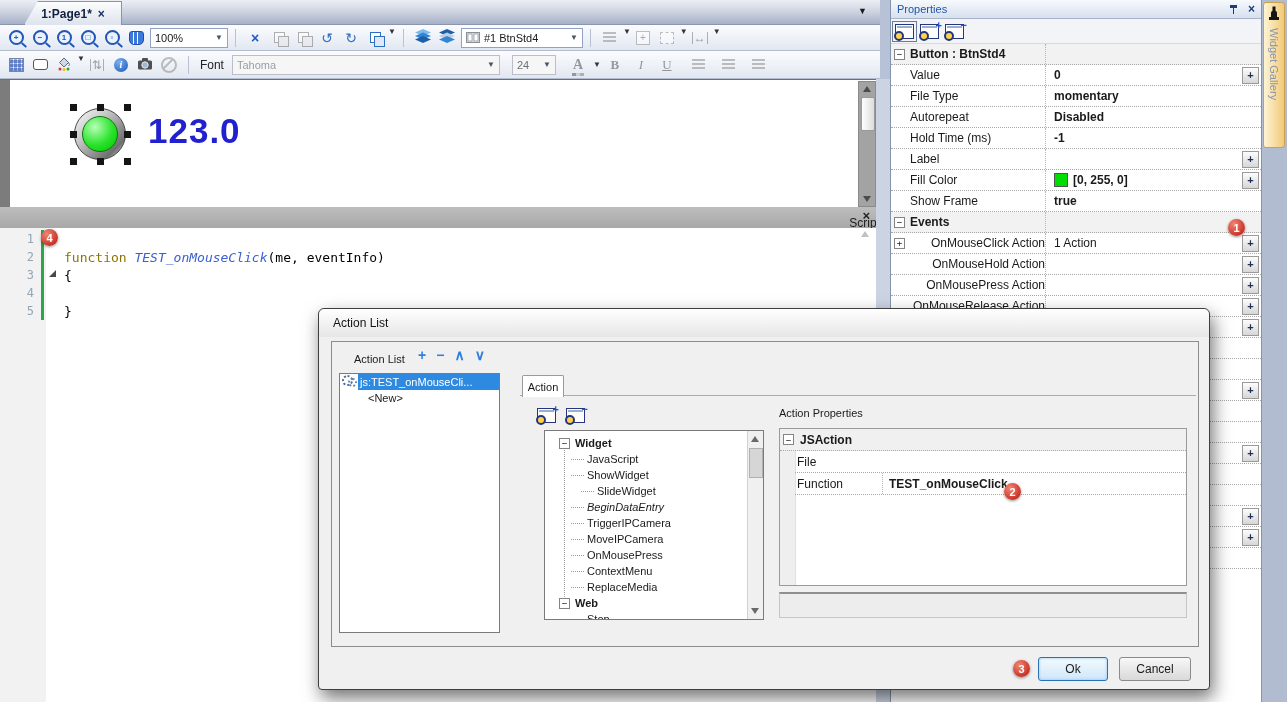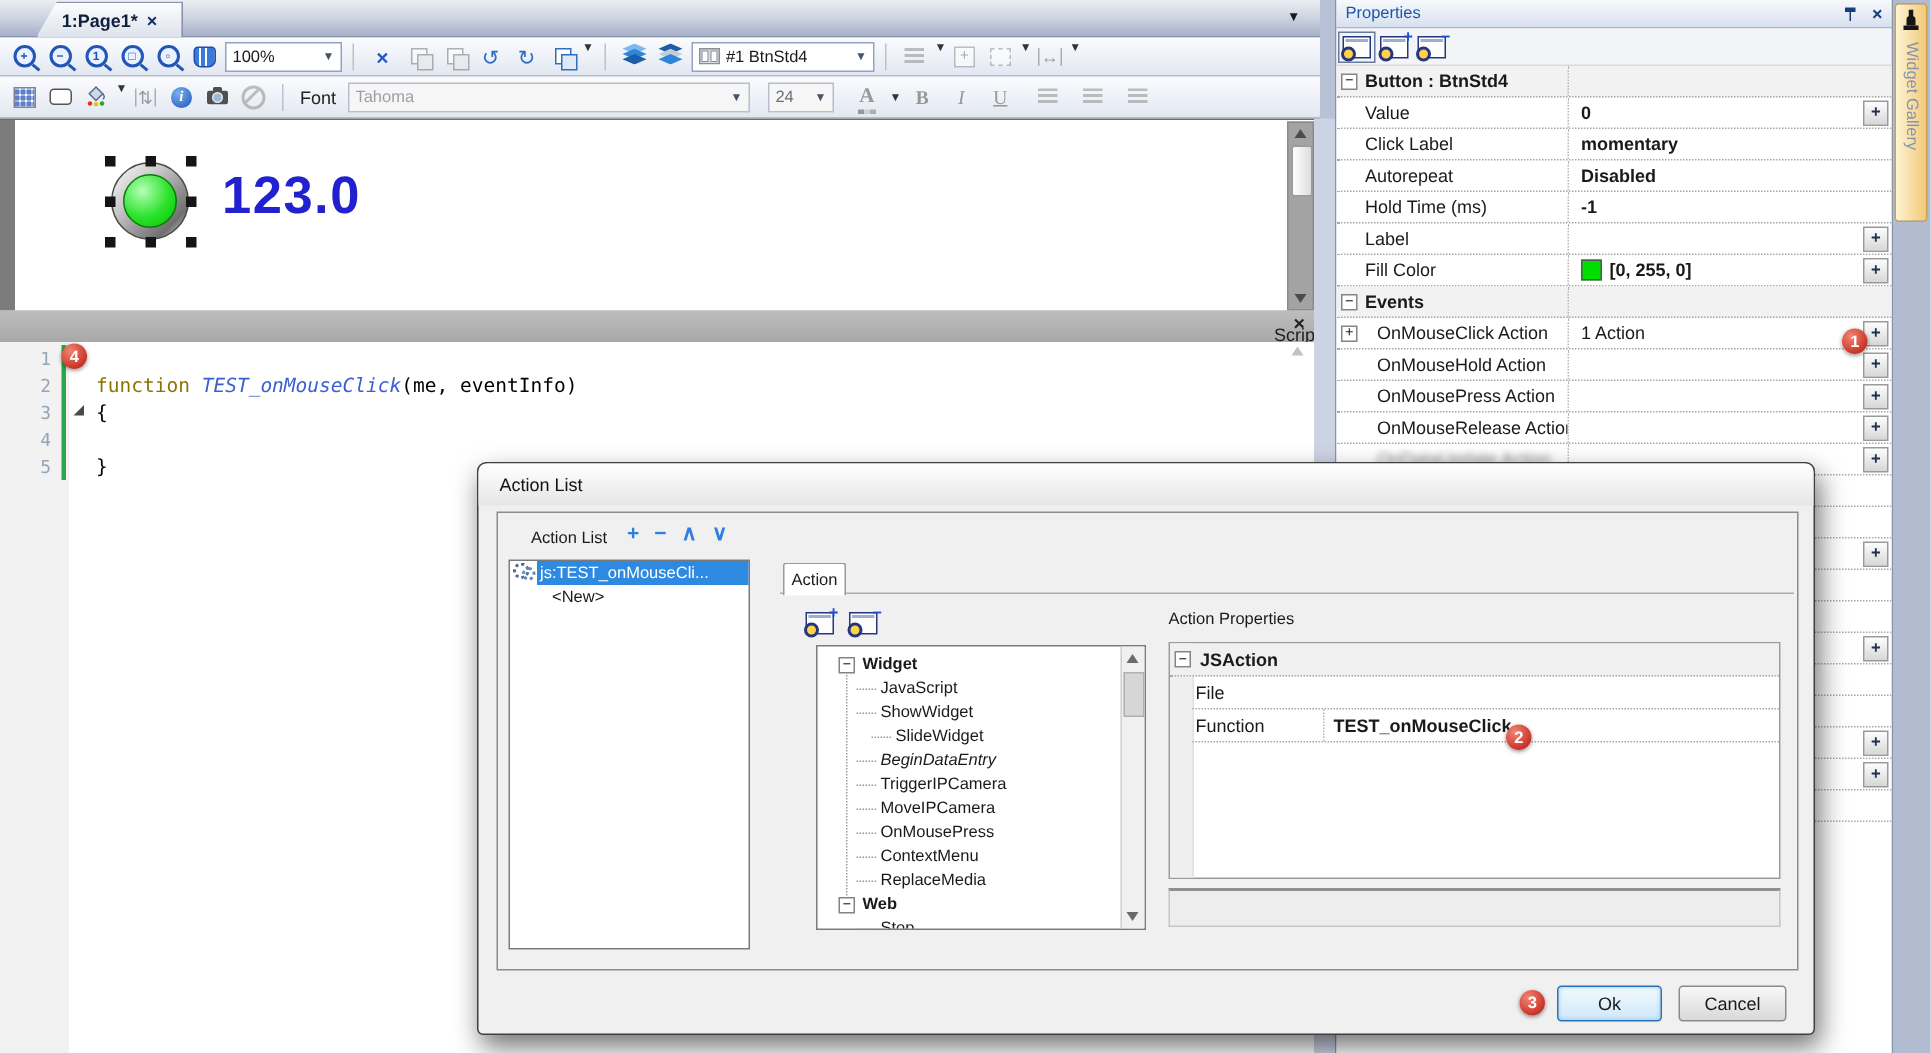--- a/index.html
+++ b/index.html
@@ -142,21 +142,21 @@
   .pgrid{position:absolute;left:0;top:44px;width:100%;bottom:0;background:#fff;overflow:hidden;}
   .prow{display:flex;align-items:center;height:21px;border-bottom:1px dotted #a8a8a8;
     box-sizing:border-box;font-size:12px;}
   .prow.group{background:#f2f2f2;font-weight:bold;}
   .pm{width:9px;height:9px;border:1px solid #848484;background:#fff;flex:none;
     display:flex;align-items:center;justify-content:center;
     font:9px "DejaVu Sans Mono",monospace;color:#222;line-height:0;margin-left:3px;}
   .pgut{width:17px;flex:none;display:flex;align-items:center;}
   .plab{width:137px;flex:none;padding-left:2px;box-sizing:border-box;display:flex;align-items:center;gap:4px;
     overflow:hidden;white-space:nowrap;}
-  .plab.ind{padding-left:10px;}
+  .plab.ind{padding-left:10px;justify-content:flex-end;}
   .pval{flex:1;border-left:1px dotted #b5b5b5;height:100%;display:flex;align-items:center;
     padding-left:8px;gap:5px;overflow:hidden;white-space:nowrap;}
   .pval.b{font-weight:bold;}
   .swatch{width:12px;height:12px;border:1px solid #555;flex:none;}
   .plus{width:17px;height:17px;flex:none;margin-right:2px;
     background:linear-gradient(180deg,#fdfdfd,#d7d7d7);border:1px solid #9a9a9a;
     display:flex;align-items:center;justify-content:center;
     font:bold 11px "Liberation Sans",sans-serif;color:#203050;box-sizing:border-box;}
   .blurred{filter:blur(2px);opacity:.55;}
 
@@ -515,21 +515,21 @@
             <span>Value</span>
           </span>
           <span class="pval b">
             <span>0</span>
           </span>
           <span class="plus">+</span>
         </div>
         <div class="prow">
           <span class="pgut"></span>
           <span class="plab">
-            <span>Click Label</span>
+            <span>File Type</span>
           </span>
           <span class="pval b">
             <span>momentary</span>
           </span>
         </div>
         <div class="prow">
           <span class="pgut"></span>
           <span class="plab">
             <span>Autorepeat</span>
           </span>
@@ -559,20 +559,29 @@
         <div class="prow">
           <span class="pgut"></span>
           <span class="plab">
             <span>Fill Color</span>
           </span>
           <span class="pval b">
             <span class="swatch" style="background: rgb(0, 221, 0);"></span>
             <span>[0, 255, 0]</span>
           </span>
           <span class="plus">+</span>
+        </div>
+        <div class="prow">
+          <span class="pgut"></span>
+          <span class="plab">
+            <span>Show Frame</span>
+          </span>
+          <span class="pval b">
+            <span>true</span>
+          </span>
         </div>
         <div class="prow group">
           <span class="pgut">
             <span class="pm">−</span>
           </span>
           <span class="plab">
             <span>Events</span>
           </span>
           <span class="pval">
             <span></span>

